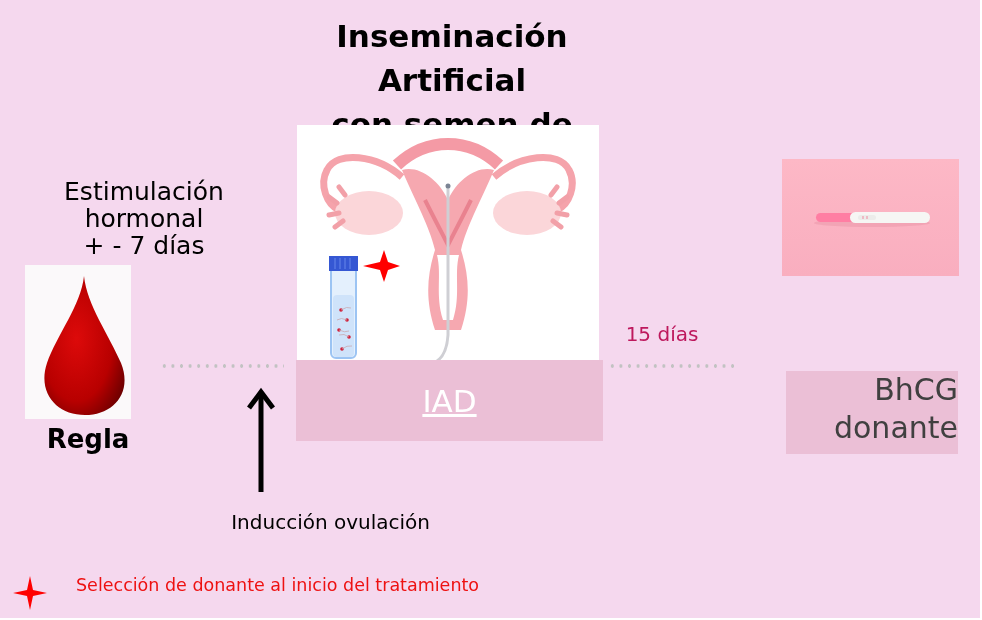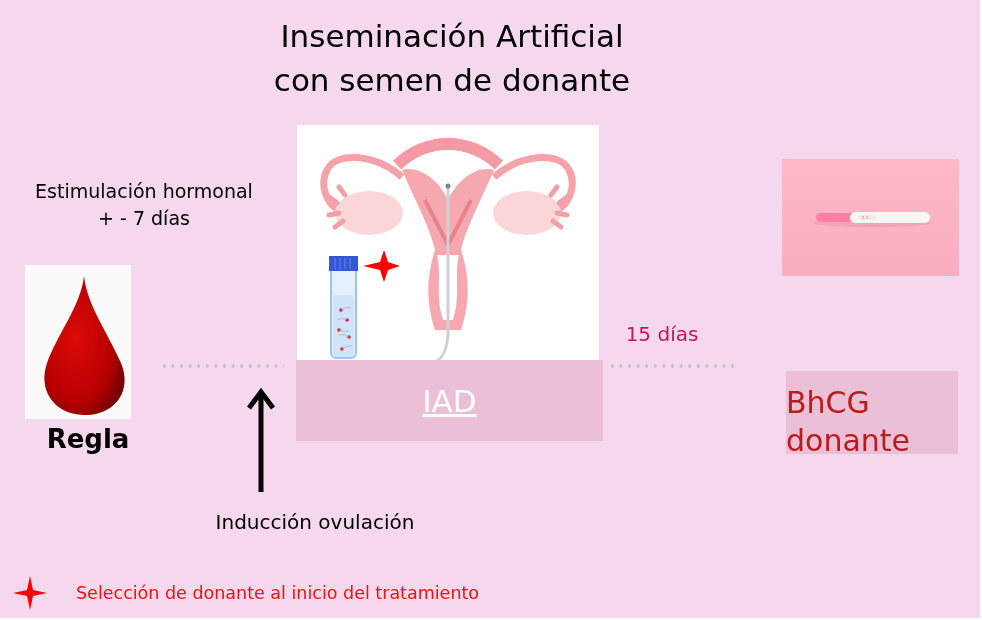--- a/index.html
+++ b/index.html
@@ -1,30 +1,30 @@
 <!DOCTYPE html>
 <html><head>
 <meta charset="utf-8">
 <style>
   html, body { margin:0; padding:0; }
   body { width:982px; height:620px; background:#ffffff; overflow:hidden; font-family:"DejaVu Sans", sans-serif; }
   .slide { position:absolute; left:0; top:0; width:980px; height:618px; background:#f5d8ee; border-right:2px solid #ffffff; border-bottom:2px solid #ffffff; }
-  .title { position:absolute; left:262px; top:14px; width:380px; text-align:center; font-size:31px; line-height:44px; color:#000; }
-  .stim { position:absolute; left:14px; top:178px; width:260px; text-align:center; font-size:19px; line-height:27px; color:#000; }
+  .title { position:absolute; left:262px; top:14px; width:380px; text-align:center; font-size:31px; line-height:44px; color:#000;font-weight:bold; }
+  .stim { position:absolute; left:14px; top:178px; width:260px; text-align:center; font-size:25px; line-height:27px; color:#000; }
   .drop-card { position:absolute; left:25px; top:265px; width:106px; height:154px; background:#fbf9fa; }
   .regla { position:absolute; left:38px; top:424px; width:100px; text-align:center; font-size:26px; color:#000;font-weight:bold; }
   .dots { position:absolute; height:4px; background-image:radial-gradient(circle, #c2c2c2 1.6px, transparent 1.9px); background-size:8.6px 4px; background-repeat:repeat-x; }
   .arrow { position:absolute; left:246px; top:386px; width:30px; height:106px; }
-  .ind { position:absolute; left:200px; top:510px; width:230px; text-align:center; font-size:20px; color:#000; }
+  .ind { position:absolute; left:200px; top:510px; width:230px; text-align:right; font-size:20px; color:#000; }
   .iad-img { position:absolute; left:297px; top:125px; width:302px; height:236px; background:#ffffff; overflow:hidden; }
   .iad-box { position:absolute; left:296px; top:360px; width:307px; height:81px; background:#ebbfd6; display:flex; align-items:center; justify-content:center; color:#ffffff; font-size:31px;text-decoration:underline; }
   .days15 { position:absolute; left:612px; top:322px; width:100px; text-align:center; font-size:20px; color:#be185d; }
   .test-img { position:absolute; left:782px; top:159px; width:177px; height:117px; background:linear-gradient(180deg,#fdb8c6 0%,#f9aebf 100%); }
-  .bhcg-box { position:absolute; left:786px; top:371px; width:172px; height:83px; background:#ebbfd6; color:#b91c1c; font-size:30px; line-height:38px; text-align:left; padding-top:13px; box-sizing:border-box; }
-  .legend { position:absolute; left:12px; top:575px; display:flex; align-items:center; }
+  .bhcg-box { position:absolute; left:786px; top:371px; width:172px; height:83px; background:#ebbfd6; color:#404040; font-size:30px; line-height:38px; text-align:right; padding-top:0; box-sizing:border-box; }
+  .legend { position:absolute; left:12px; top:575px; display:flex; align-items:flex-start; }
   .legend-text { margin-left:28px; color:#ee1111; font-size:17.5px; }
 </style>
 </head>
 <body>
 
 <div class="slide">
 
   <div class="title">
     <div>Inseminación Artificial</div>
     <div>con semen de donante</div>

